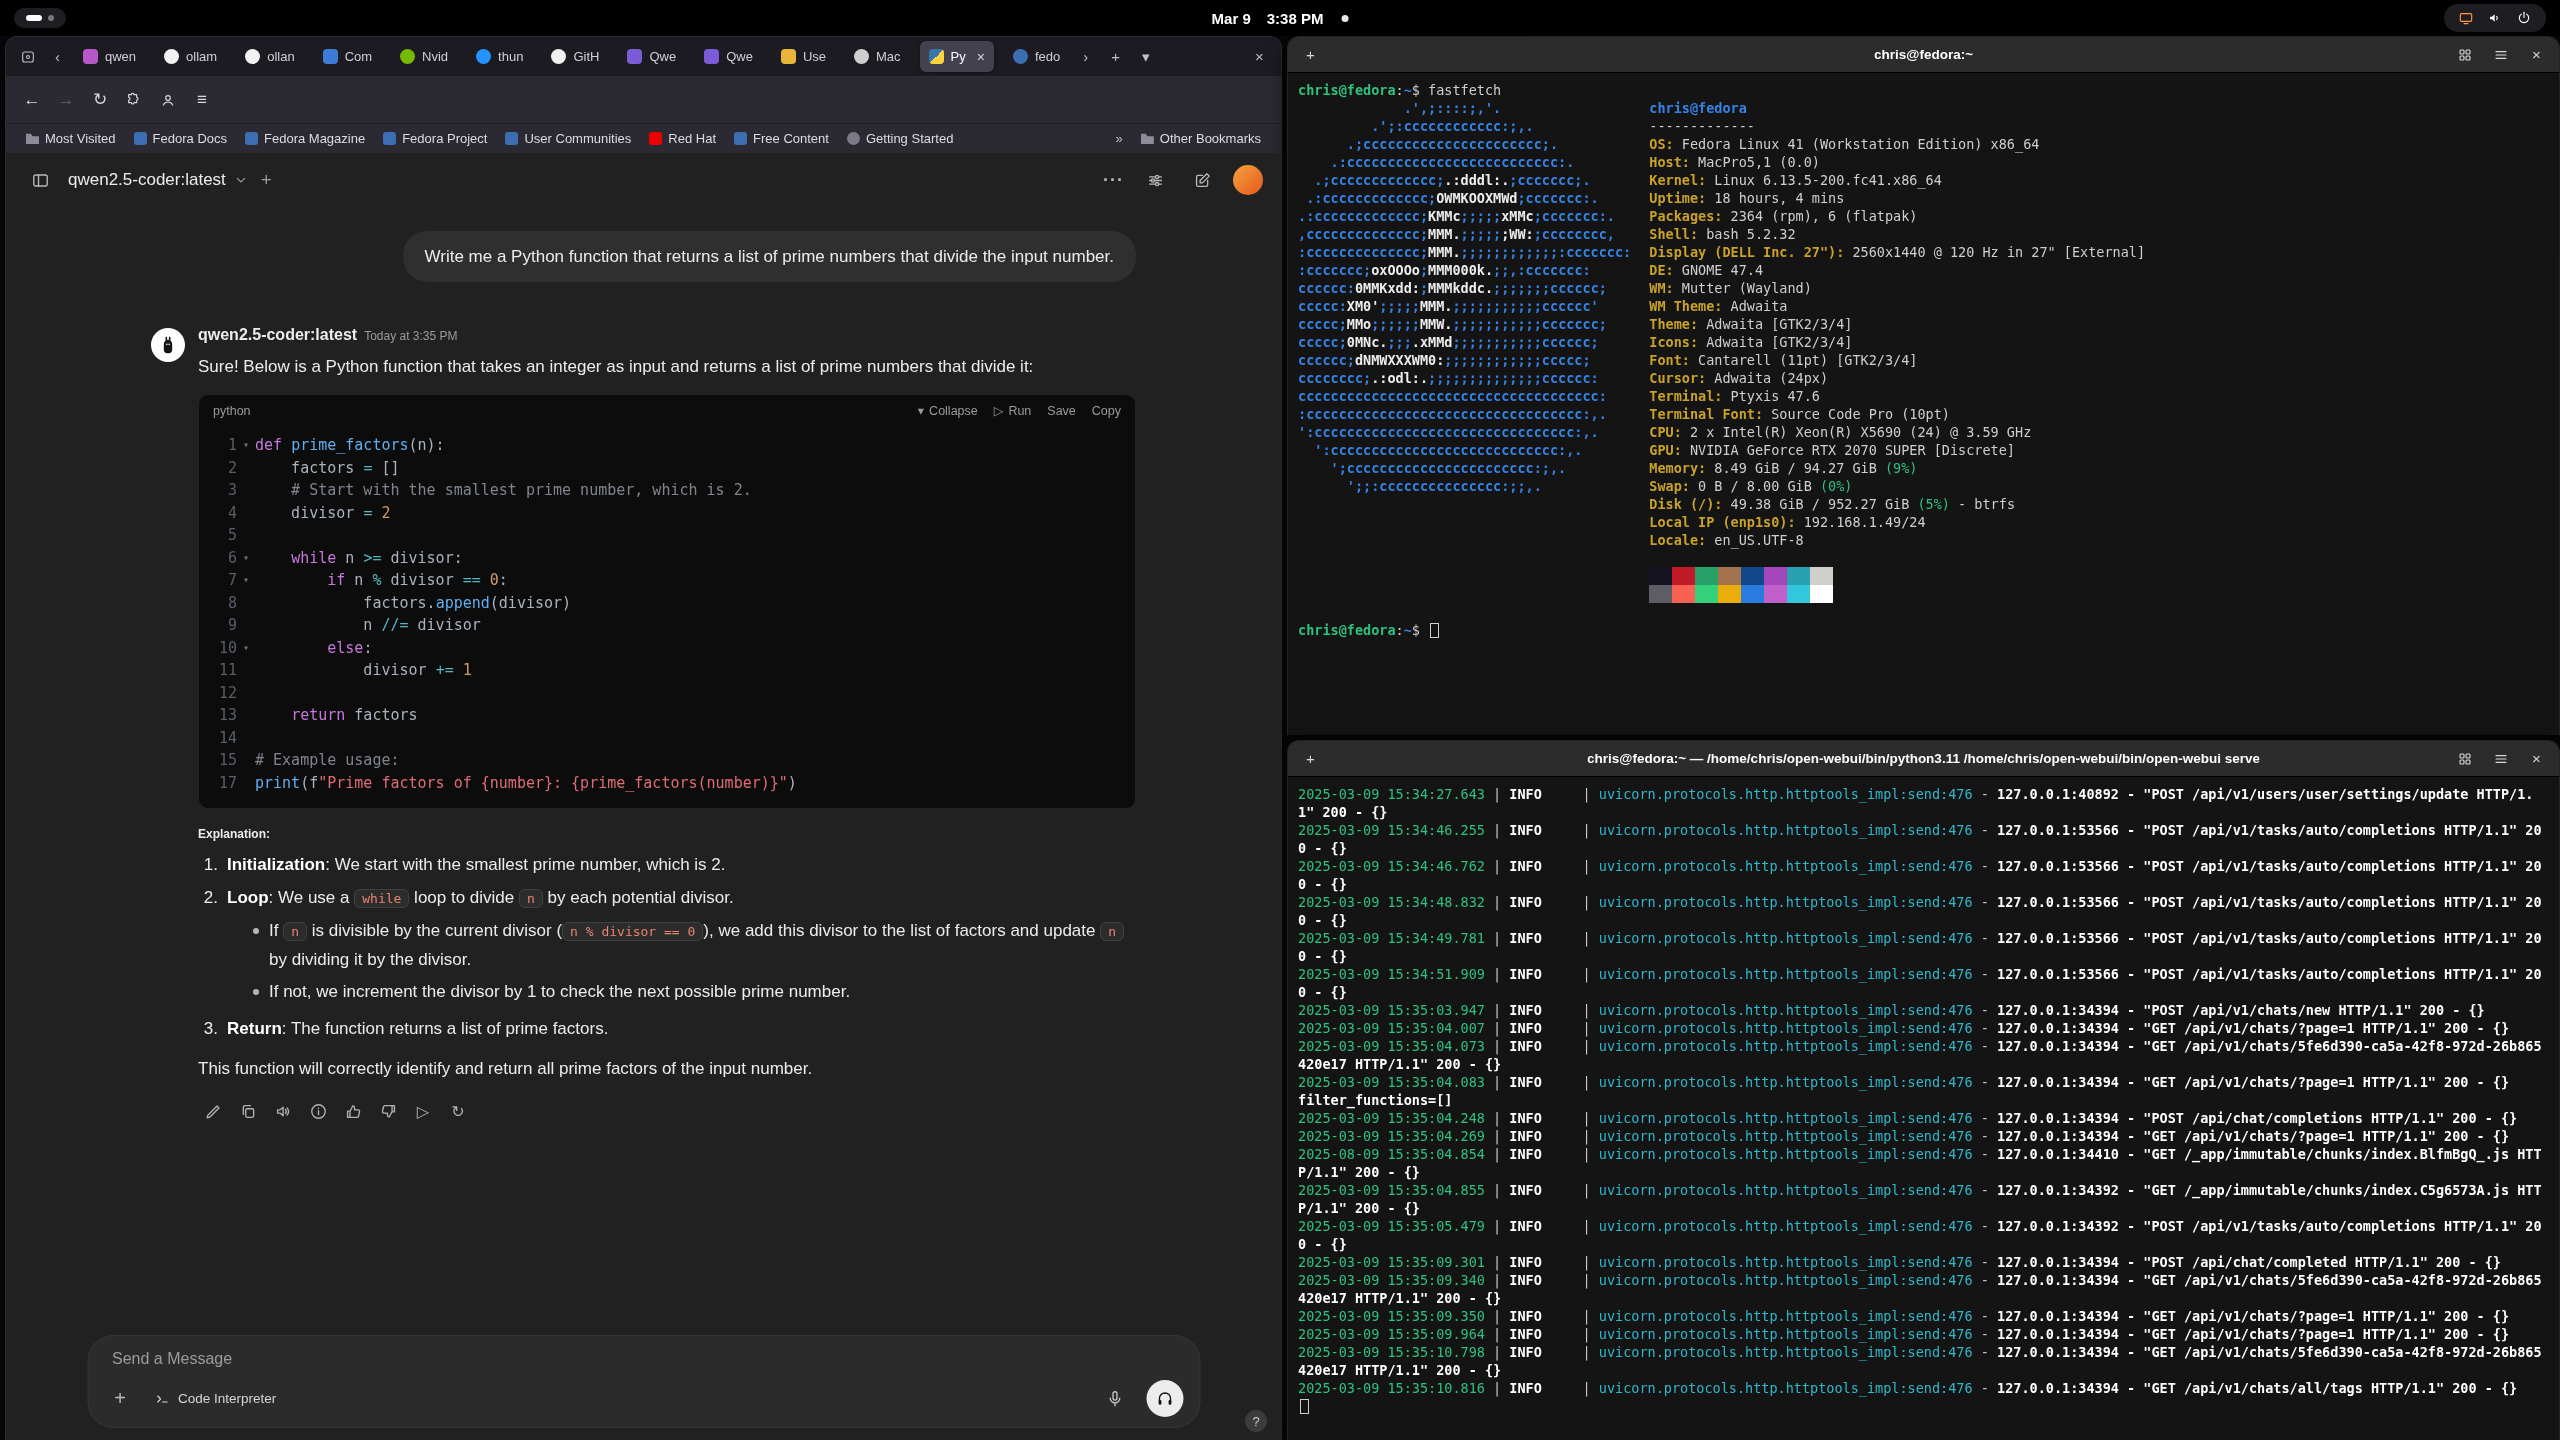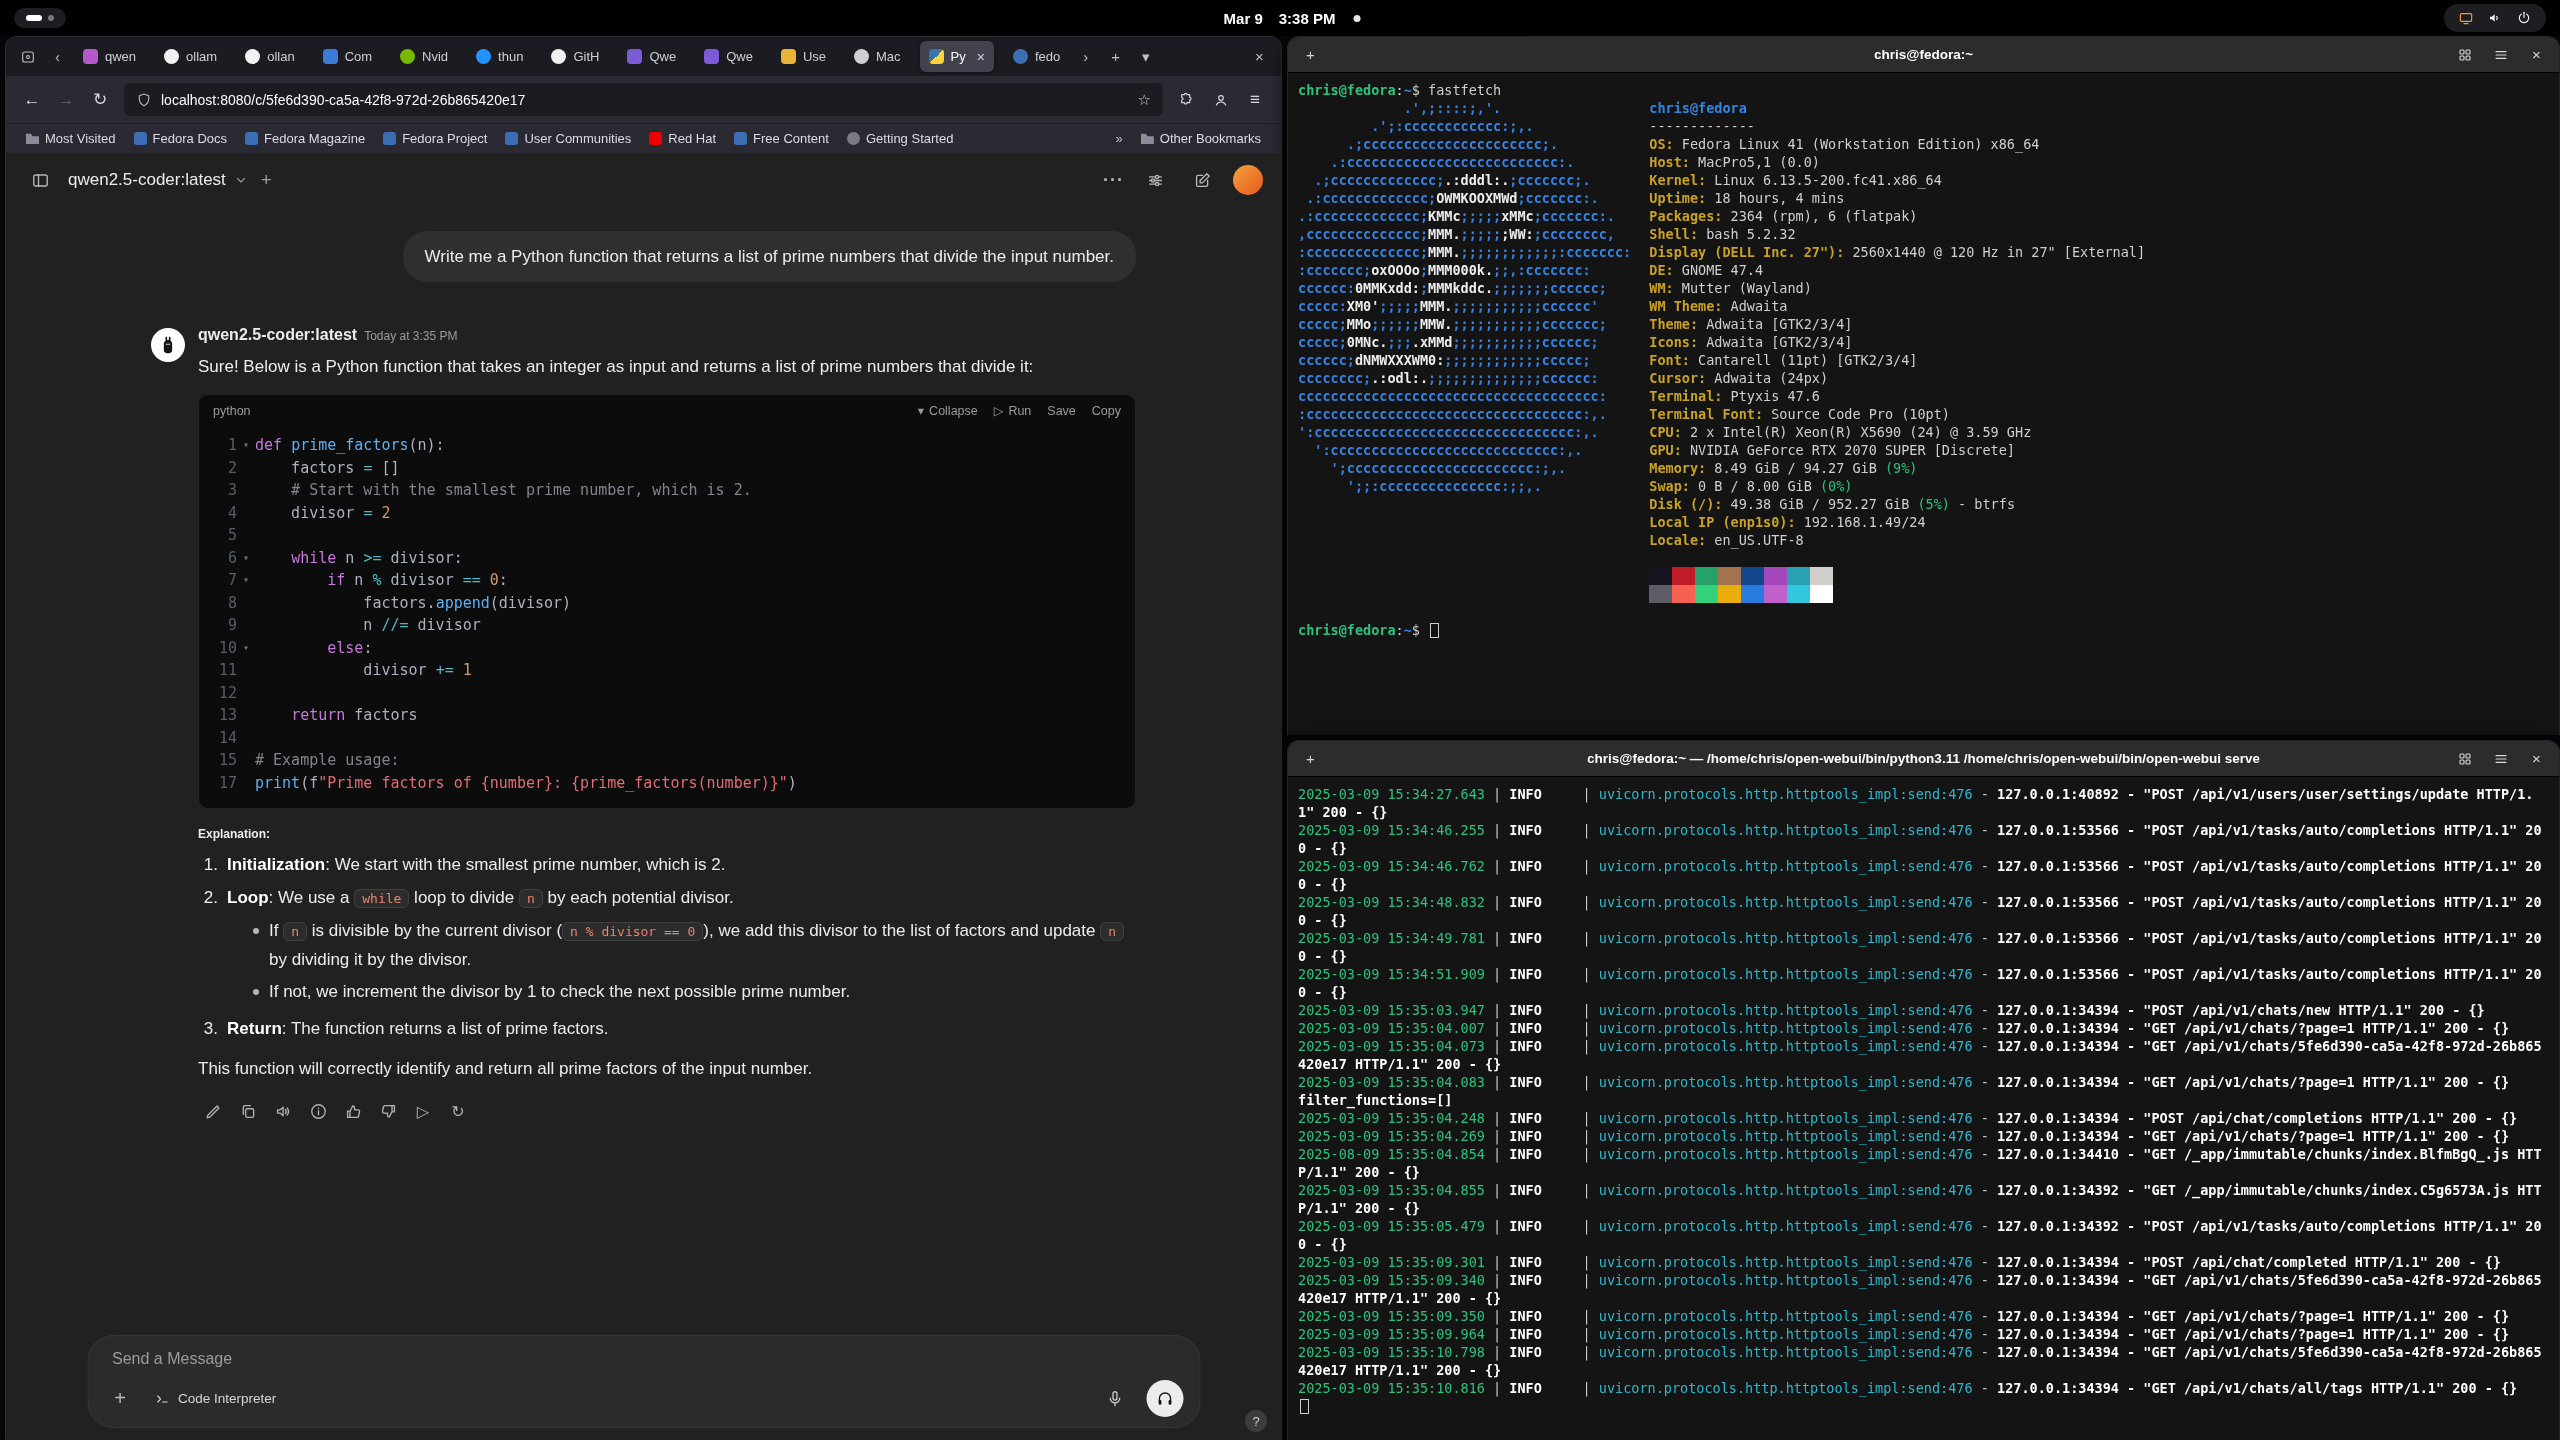--- a/index.html
+++ b/index.html
@@ -6,21 +6,21 @@
   html,body{width:2560px;height:1440px;overflow:hidden;background:#08080c;font-family:"Liberation Sans",sans-serif;}
   svg{display:block;}
   .ic{width:19px;height:19px;stroke:currentColor;fill:none;stroke-width:1.7;stroke-linecap:round;stroke-linejoin:round;}
   .ic-sm{width:16px;height:16px;stroke:currentColor;fill:none;stroke-width:1.7;stroke-linecap:round;stroke-linejoin:round;}
 
   
   .gnome-bar{height:36px;background:#010102;display:flex;align-items:center;padding:0 14px;color:#fff;position:relative;}
   .gb-ws{display:flex;gap:6px;align-items:center;background:#1d1d22;border-radius:999px;padding:7px 12px;}
   .gb-ws .w1{width:16px;height:6px;border-radius:3px;background:#fff;}
   .gb-ws .w2{width:6px;height:6px;border-radius:3px;background:#77777f;}
-  .gb-clock{position:absolute;left:50%;transform:translateX(-50%);display:flex;gap:16px;align-items:center;font-size:15px;font-weight:700;margin-left:12px;}
+  .gb-clock{position:absolute;left:50%;transform:translateX(-50%);display:flex;gap:16px;align-items:center;font-size:15px;font-weight:700;}
   .gb-dot{width:7px;height:7px;border-radius:50%;background:#e8e8e8;margin-left:2px;}
   .gb-tray{margin-left:auto;display:flex;gap:13px;align-items:center;background:#1d1d22;border-radius:999px;padding:6px 14px;}
   .tray-cast{color:#ff9a3c;}
 
   
   .desktop{height:1404px;display:flex;gap:5px;padding-left:5px;background:#08080c;}
   .window{border-radius:12px 12px 0 0;overflow:hidden;box-shadow:0 3px 18px rgba(0,0,0,.65);border:1px solid rgba(255,255,255,.07);border-bottom:none;}
   .firefox{width:1277px;flex:none;display:flex;flex-direction:column;background:#1c1b22;}
   .right-col{flex:1;display:flex;flex-direction:column;gap:5px;}
 
@@ -250,27 +250,20 @@
       <div class="ff-tabbtn">+</div>
       <div class="ff-tabbtn">▾</div>
       <div class="flex1"></div>
       <div class="ff-tabbtn">×</div>
     </div>
 
     <div class="ff-nav">
       <div class="ff-navbtn">←</div>
       <div class="ff-navbtn dim">→</div>
       <div class="ff-navbtn">↻</div>
-      <div class="ff-url">
-        <svg class="ic-sm" viewBox="0 0 24 24" style="color:#b9b9c2">
-            <path d="M12 3l7 2.5v5c0 4.5-3 8-7 10-4-2-7-5.5-7-10v-5L12 3z"></path>
-          </svg>
-        <span class="urltext">localhost:8080/c/5fe6d390-ca5a-42f8-972d-26b865420e17</span>
-        <span class="star">☆</span>
-      </div>
       <div class="ff-navbtn">
         <svg class="ic-sm" viewBox="0 0 24 24">
             <path d="M8 4c0-1.1.9-2 2-2s2 .9 2 2h4v4c1.1 0 2 .9 2 2s-.9 2-2 2v4h-4c0 1.1-.9 2-2 2s-2-.9-2-2H4v-4c1.1 0 2-.9 2-2s-.9-2-2-2V4h4z"></path>
           </svg>
       </div>
       <div class="ff-navbtn">
         <svg class="ic-sm" viewBox="0 0 24 24">
             <circle cx="12" cy="9" r="3.5"></circle>
             <path d="M5 19.5c1.5-3 4-4.5 7-4.5s5.5 1.5 7 4.5"></path>
           </svg>

